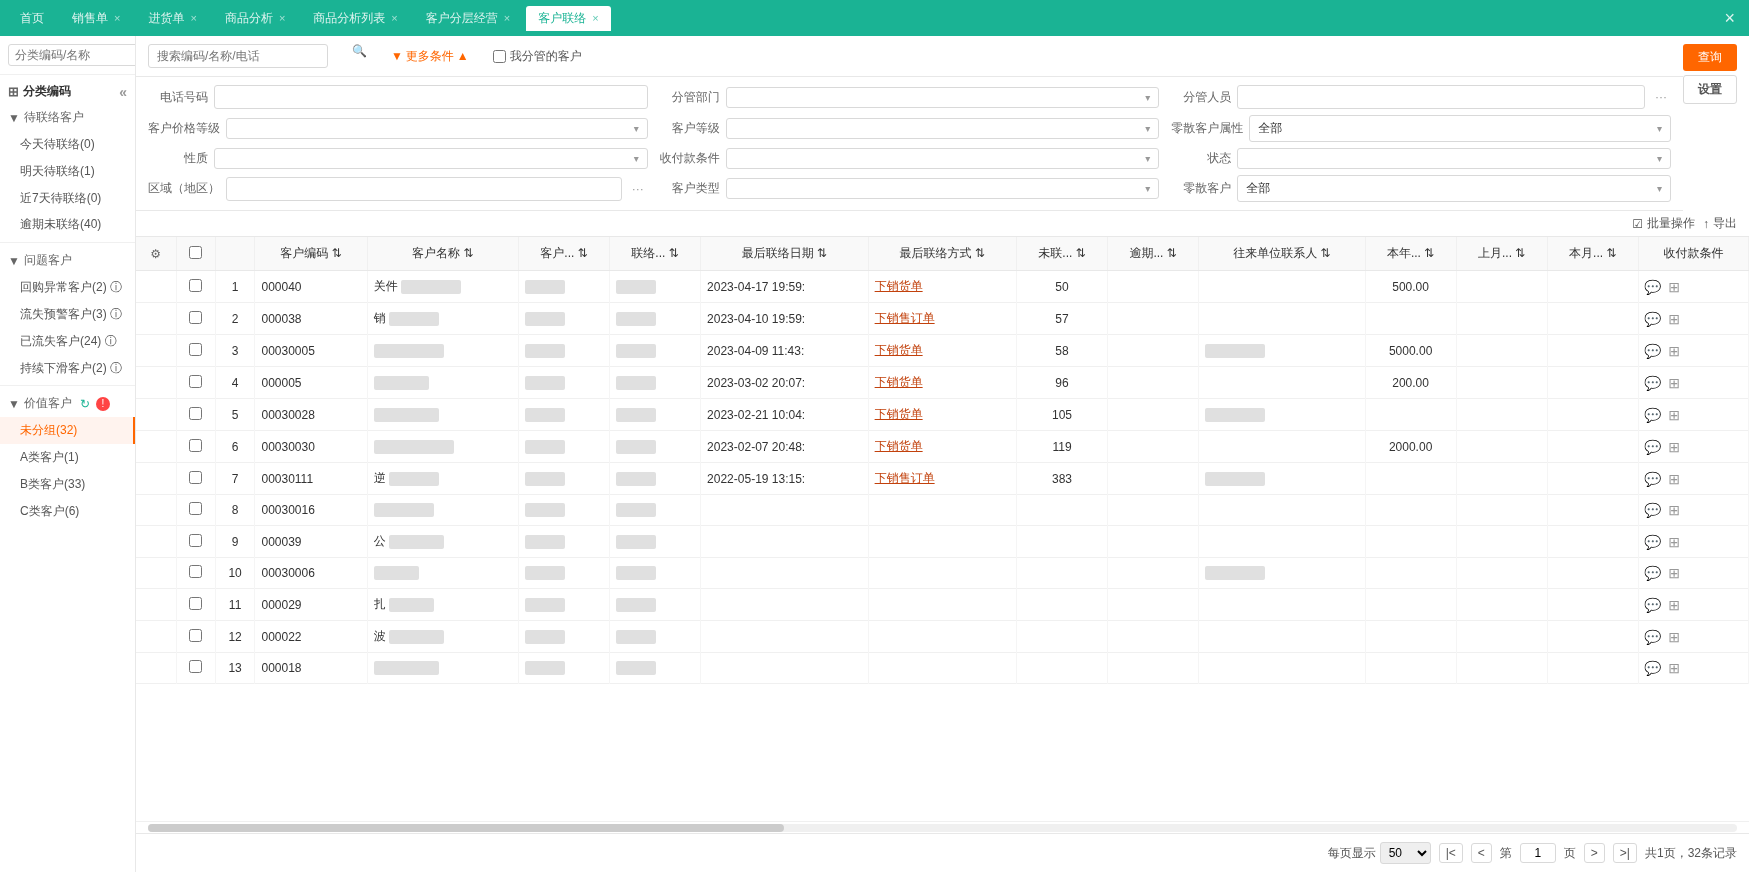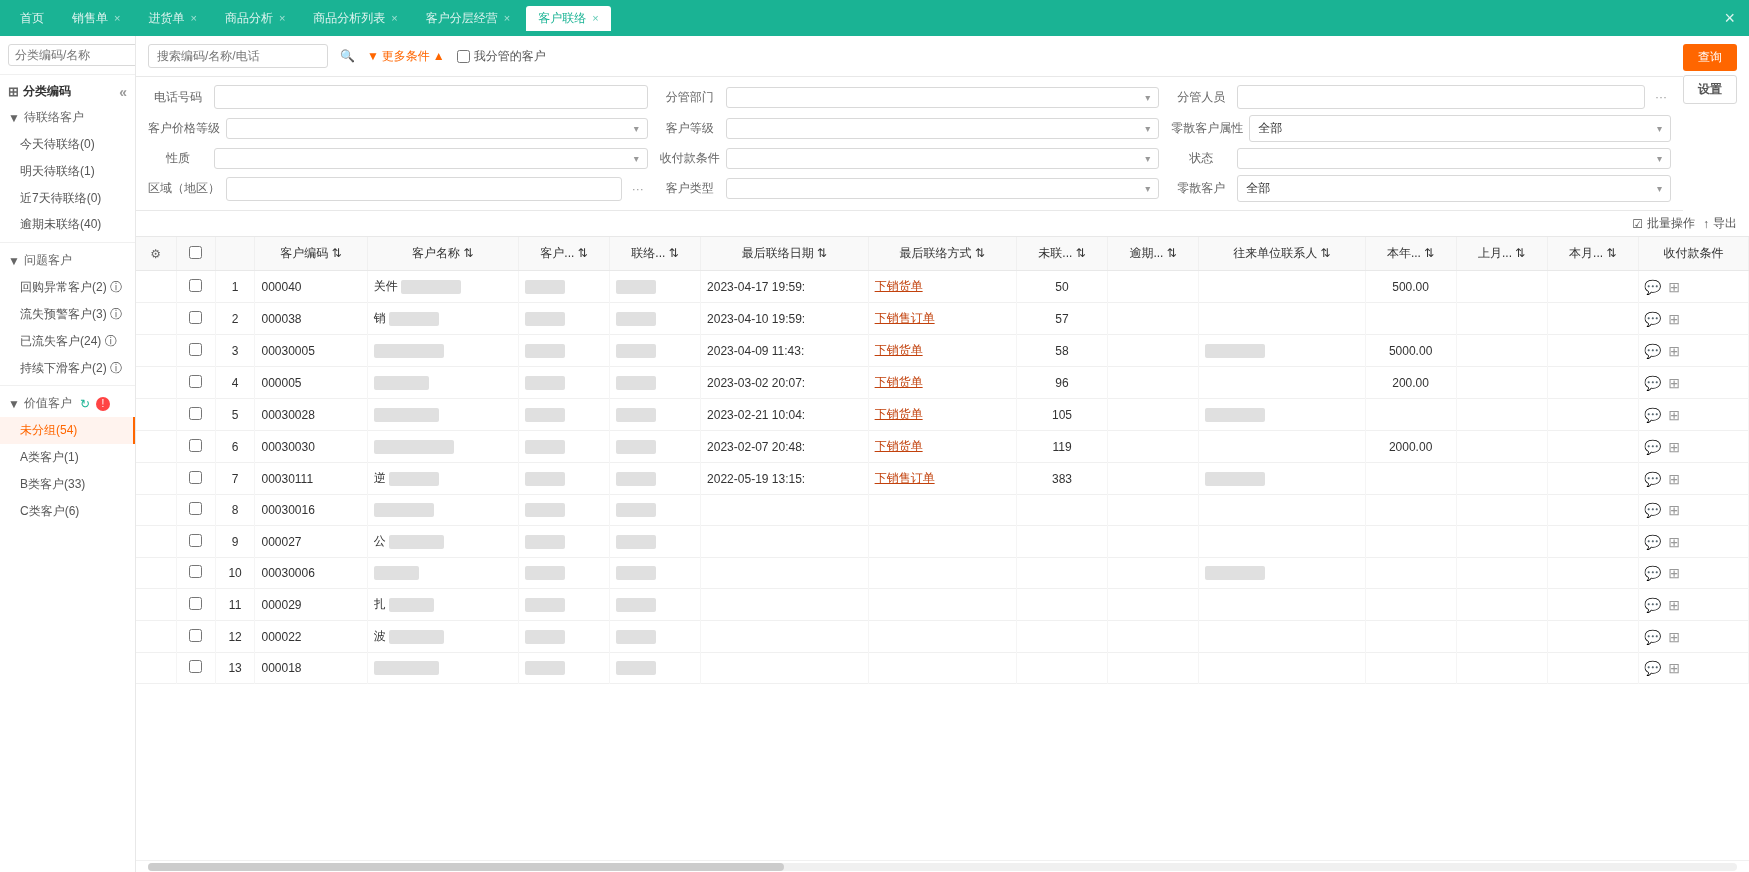--- a/index.html
+++ b/index.html
@@ -120,22 +120,21 @@
       flex-direction: column;
       overflow: hidden;
     }
 
     
     .filter-bar {
       background: #fff;
       padding: 8px 12px;
       border-bottom: 1px solid #e8e8e8;
       display: flex;
-      align-items: center;
-      gap: 12px;
+      gap: 24px;
     }
     .filter-search-input {
       border: 1px solid #d9d9d9;
       border-radius: 3px;
       padding: 4px 8px;
       width: 180px;
       font-size: 12px;
       outline: none;
     }
     .filter-btn {
@@ -170,21 +169,21 @@
     .filter-field {
       display: flex;
       align-items: center;
       gap: 6px;
       flex: 1;
     }
     .filter-label {
       color: #666;
       white-space: nowrap;
       min-width: 60px;
-      text-align: center;
+      text-align: right;
     }
     .filter-input {
       flex: 1;
       border: 1px solid #d9d9d9;
       border-radius: 3px;
       padding: 4px 8px;
       font-size: 12px;
       outline: none;
     }
     .filter-select {
@@ -413,21 +412,21 @@
       <div class="sidebar-item">持续下滑客户(2) ⓘ</div>
 
       <div class="sidebar-divider"></div>
 
       <div class="sidebar-section-title">
         <span>▼</span>
         <span>价值客户</span>
         <span style="color:#1ab394;margin-left:4px;">↻</span>
         <span style="background:#ff4444;color:#fff;border-radius:50%;width:14px;height:14px;display:inline-flex;align-items:center;justify-content:center;font-size:10px;margin-left:2px;">!</span>
       </div>
-      <div class="sidebar-item active">未分组(54)</div>
+      <div class="sidebar-item active">未分组(32)</div>
       <div class="sidebar-item">A类客户(1)</div>
       <div class="sidebar-item">B类客户(33)</div>
       <div class="sidebar-item">C类客户(6)</div>
     </div>
 
     <div class="content-area">
 
       <div class="filter-wrapper">
         <div class="top-filter-and-actions">
           <div class="filter-section">
@@ -835,21 +834,21 @@
         <span class="action-icon">⊞</span>
       </div>
     </td>
   </tr>
               <tr>
     <td class="td-center"></td>
     <td class="td-center">
       <input type="checkbox" style="">
     </td>
     <td class="td-center">9</td>
-    <td>000027</td>
+    <td>000039</td>
     <td>
       <span>公</span>
       <span class="blurred-text" style="width:55px;">&nbsp;</span>
     </td>
     <td><span class="blurred-text" style="width:40px;">&nbsp;</span></td>
     <td><span class="blurred-text" style="width:40px;">&nbsp;</span></td>
     <td></td>
     <td>
       
     </td>
@@ -999,15 +998,32 @@
             </tbody>
         </table>
       </div>
 
       <div style="height:12px;background:#fff;border-top:1px solid #f0f0f0;display:flex;align-items:center;padding:0 12px;">
         <div style="flex:1;height:8px;background:#f0f0f0;border-radius:4px;position:relative;">
           <div style="width:40%;height:100%;background:#ccc;border-radius:4px;position:absolute;left:0;"></div>
         </div>
       </div>
 
+      <div class="pagination">
+        <div class="pagination-page-size">
+          <span>每页显示</span>
+          <select class="pagination-select">
+            <option>50</option>
+            <option>100</option>
+          </select>
+        </div>
+        <button class="pagination-btn">|&lt;</button>
+        <button class="pagination-btn">&lt;</button>
+        <span>第</span>
+        <input class="pagination-input" type="text" value="1" style="">
+        <span>页</span>
+        <button class="pagination-btn">&gt;</button>
+        <button class="pagination-btn">&gt;|</button>
+        <span>共1页，32条记录</span>
+      </div>
     </div>
   </div>
 </div>
 
 </body></html>

